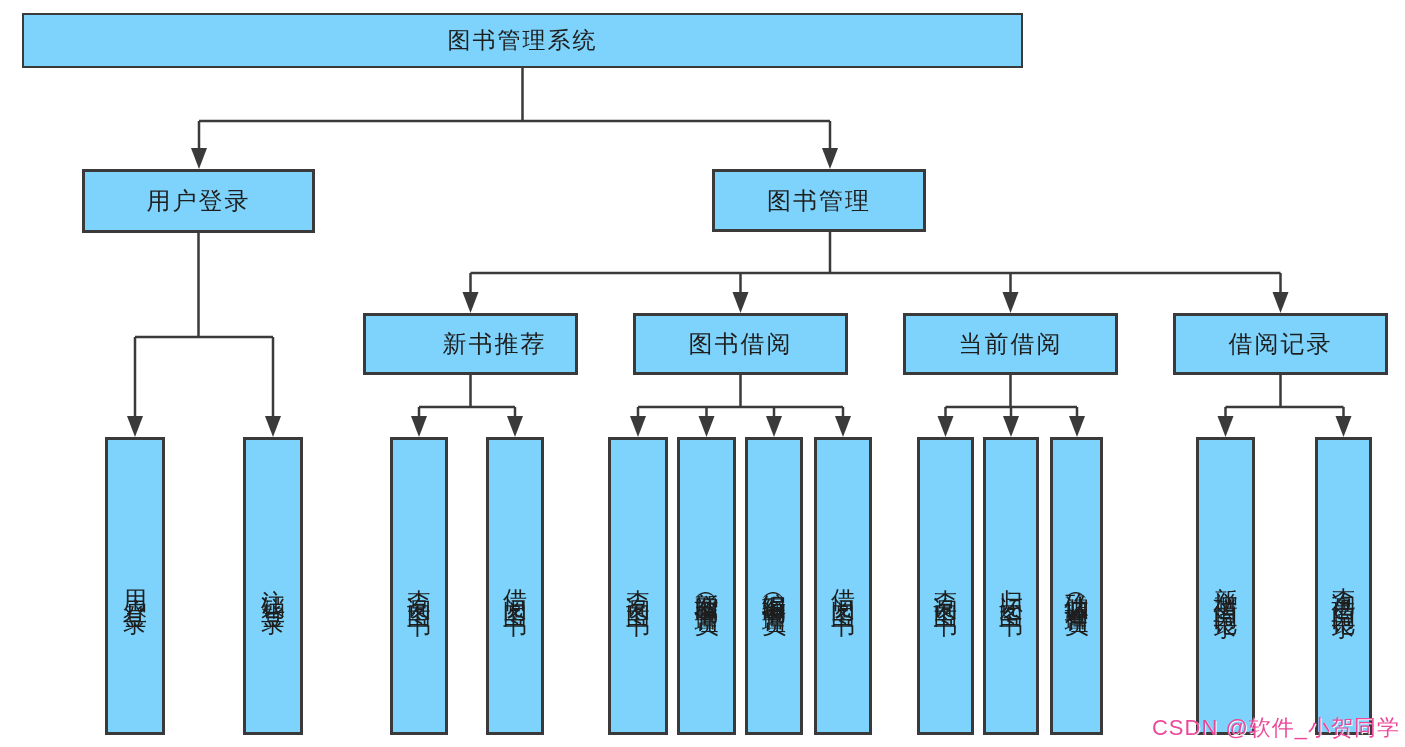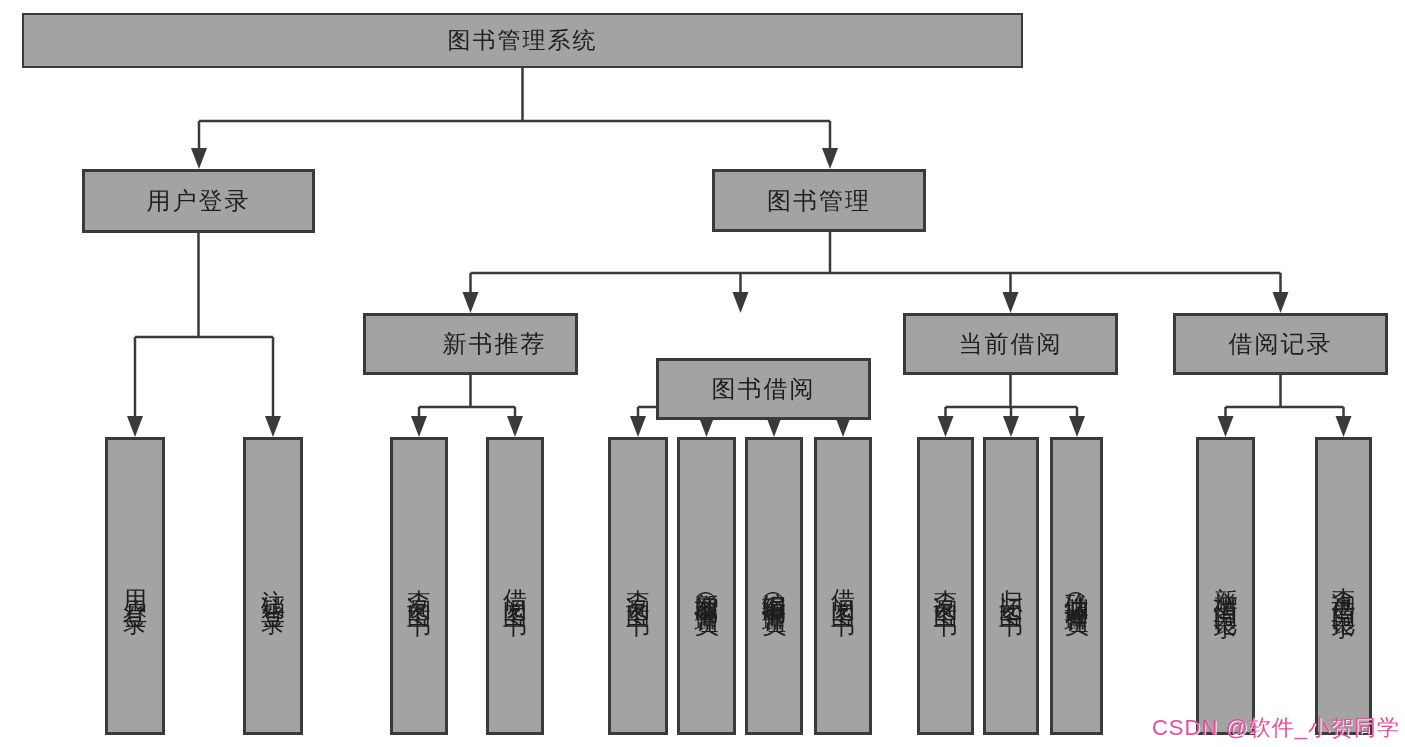--- a/index.html
+++ b/index.html
@@ -4,40 +4,40 @@
 <style>
   html,body{margin:0;padding:0;}
   body{
     width:1405px;height:747px;position:relative;overflow:hidden;
     background:#ffffff;
     font-family:"Liberation Sans","DejaVu Sans",sans-serif;
     color:#1e1e1e;
   }
   #connectors{position:absolute;left:0;top:0;z-index:1;}
   .node{
-    position:absolute;box-sizing:border-box;background:#a3a3a3;
+    position:absolute;box-sizing:border-box;background:#7dd3fc;
     border:3px solid #3a3a3a;display:flex;align-items:center;justify-content:center;
     z-index:2;
   }
   .hnode{font-size:24px;letter-spacing:2px;white-space:nowrap;}
   .root{border-width:2px;left:22px;top:13px;width:1001px;height:55px;font-size:23px;}
   .vnode{top:437px;height:298px;}
   .vtext{
     writing-mode:vertical-rl;text-orientation:mixed;
     font-size:24px;letter-spacing:8px;line-height:1;white-space:nowrap;
   }
   .vtext.med{letter-spacing:6px;}
   .vtext.long{letter-spacing:3px;}
   
   .n-user-login{left:82px;top:169px;width:233px;height:64px;}
   .n-book-mgmt{left:712px;top:169px;width:214px;height:63px;}
   
   .l3{top:313px;width:215px;height:62px;}
   .n-recommend{left:363px;padding-left:48px;}
-  .n-borrowing{left:656px;margin-top:45px;}
+  .n-borrowing{left:633px;}
   .n-current{left:903px;}
   .n-records{left:1173px;}
   
   .lf1{left:105px;width:60px;}
   .lf2{left:243px;width:60px;}
   .lf3{left:390px;width:58px;}
   .lf4{left:486px;width:58px;}
   .lf5{left:608px;width:60px;}
   .lf6{left:677px;width:59px;}
   .lf7{left:745px;width:58px;}

